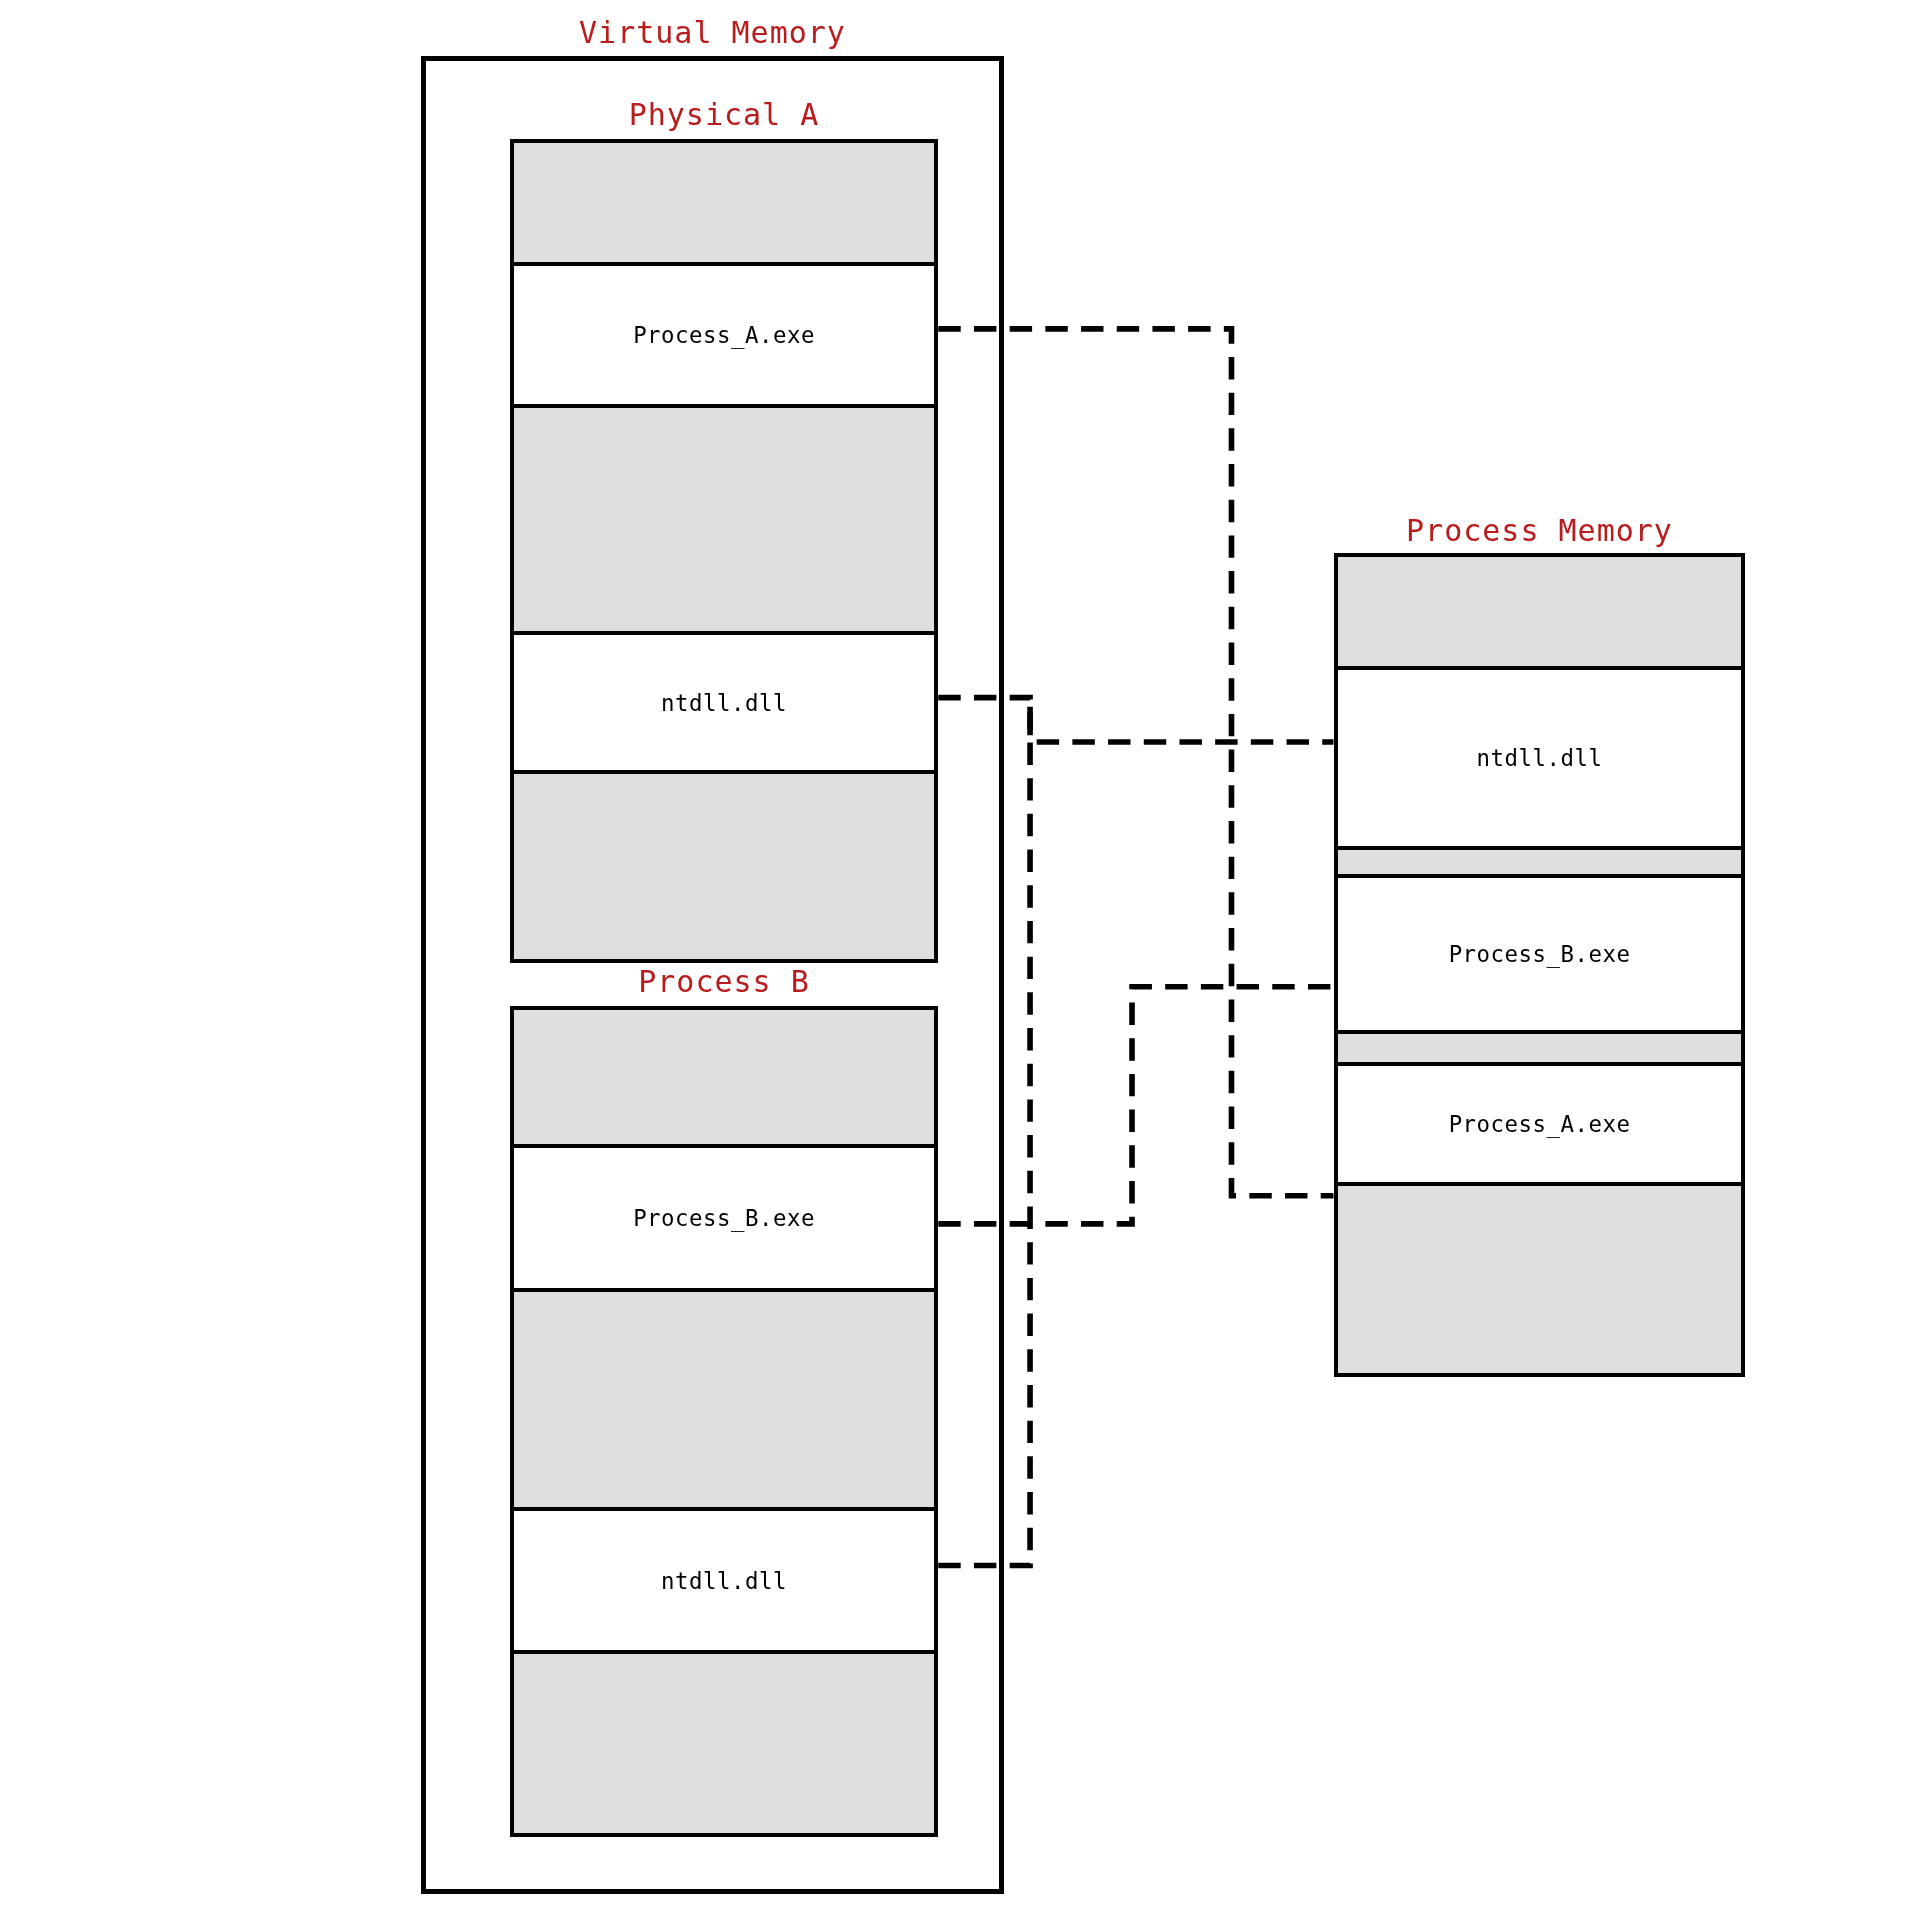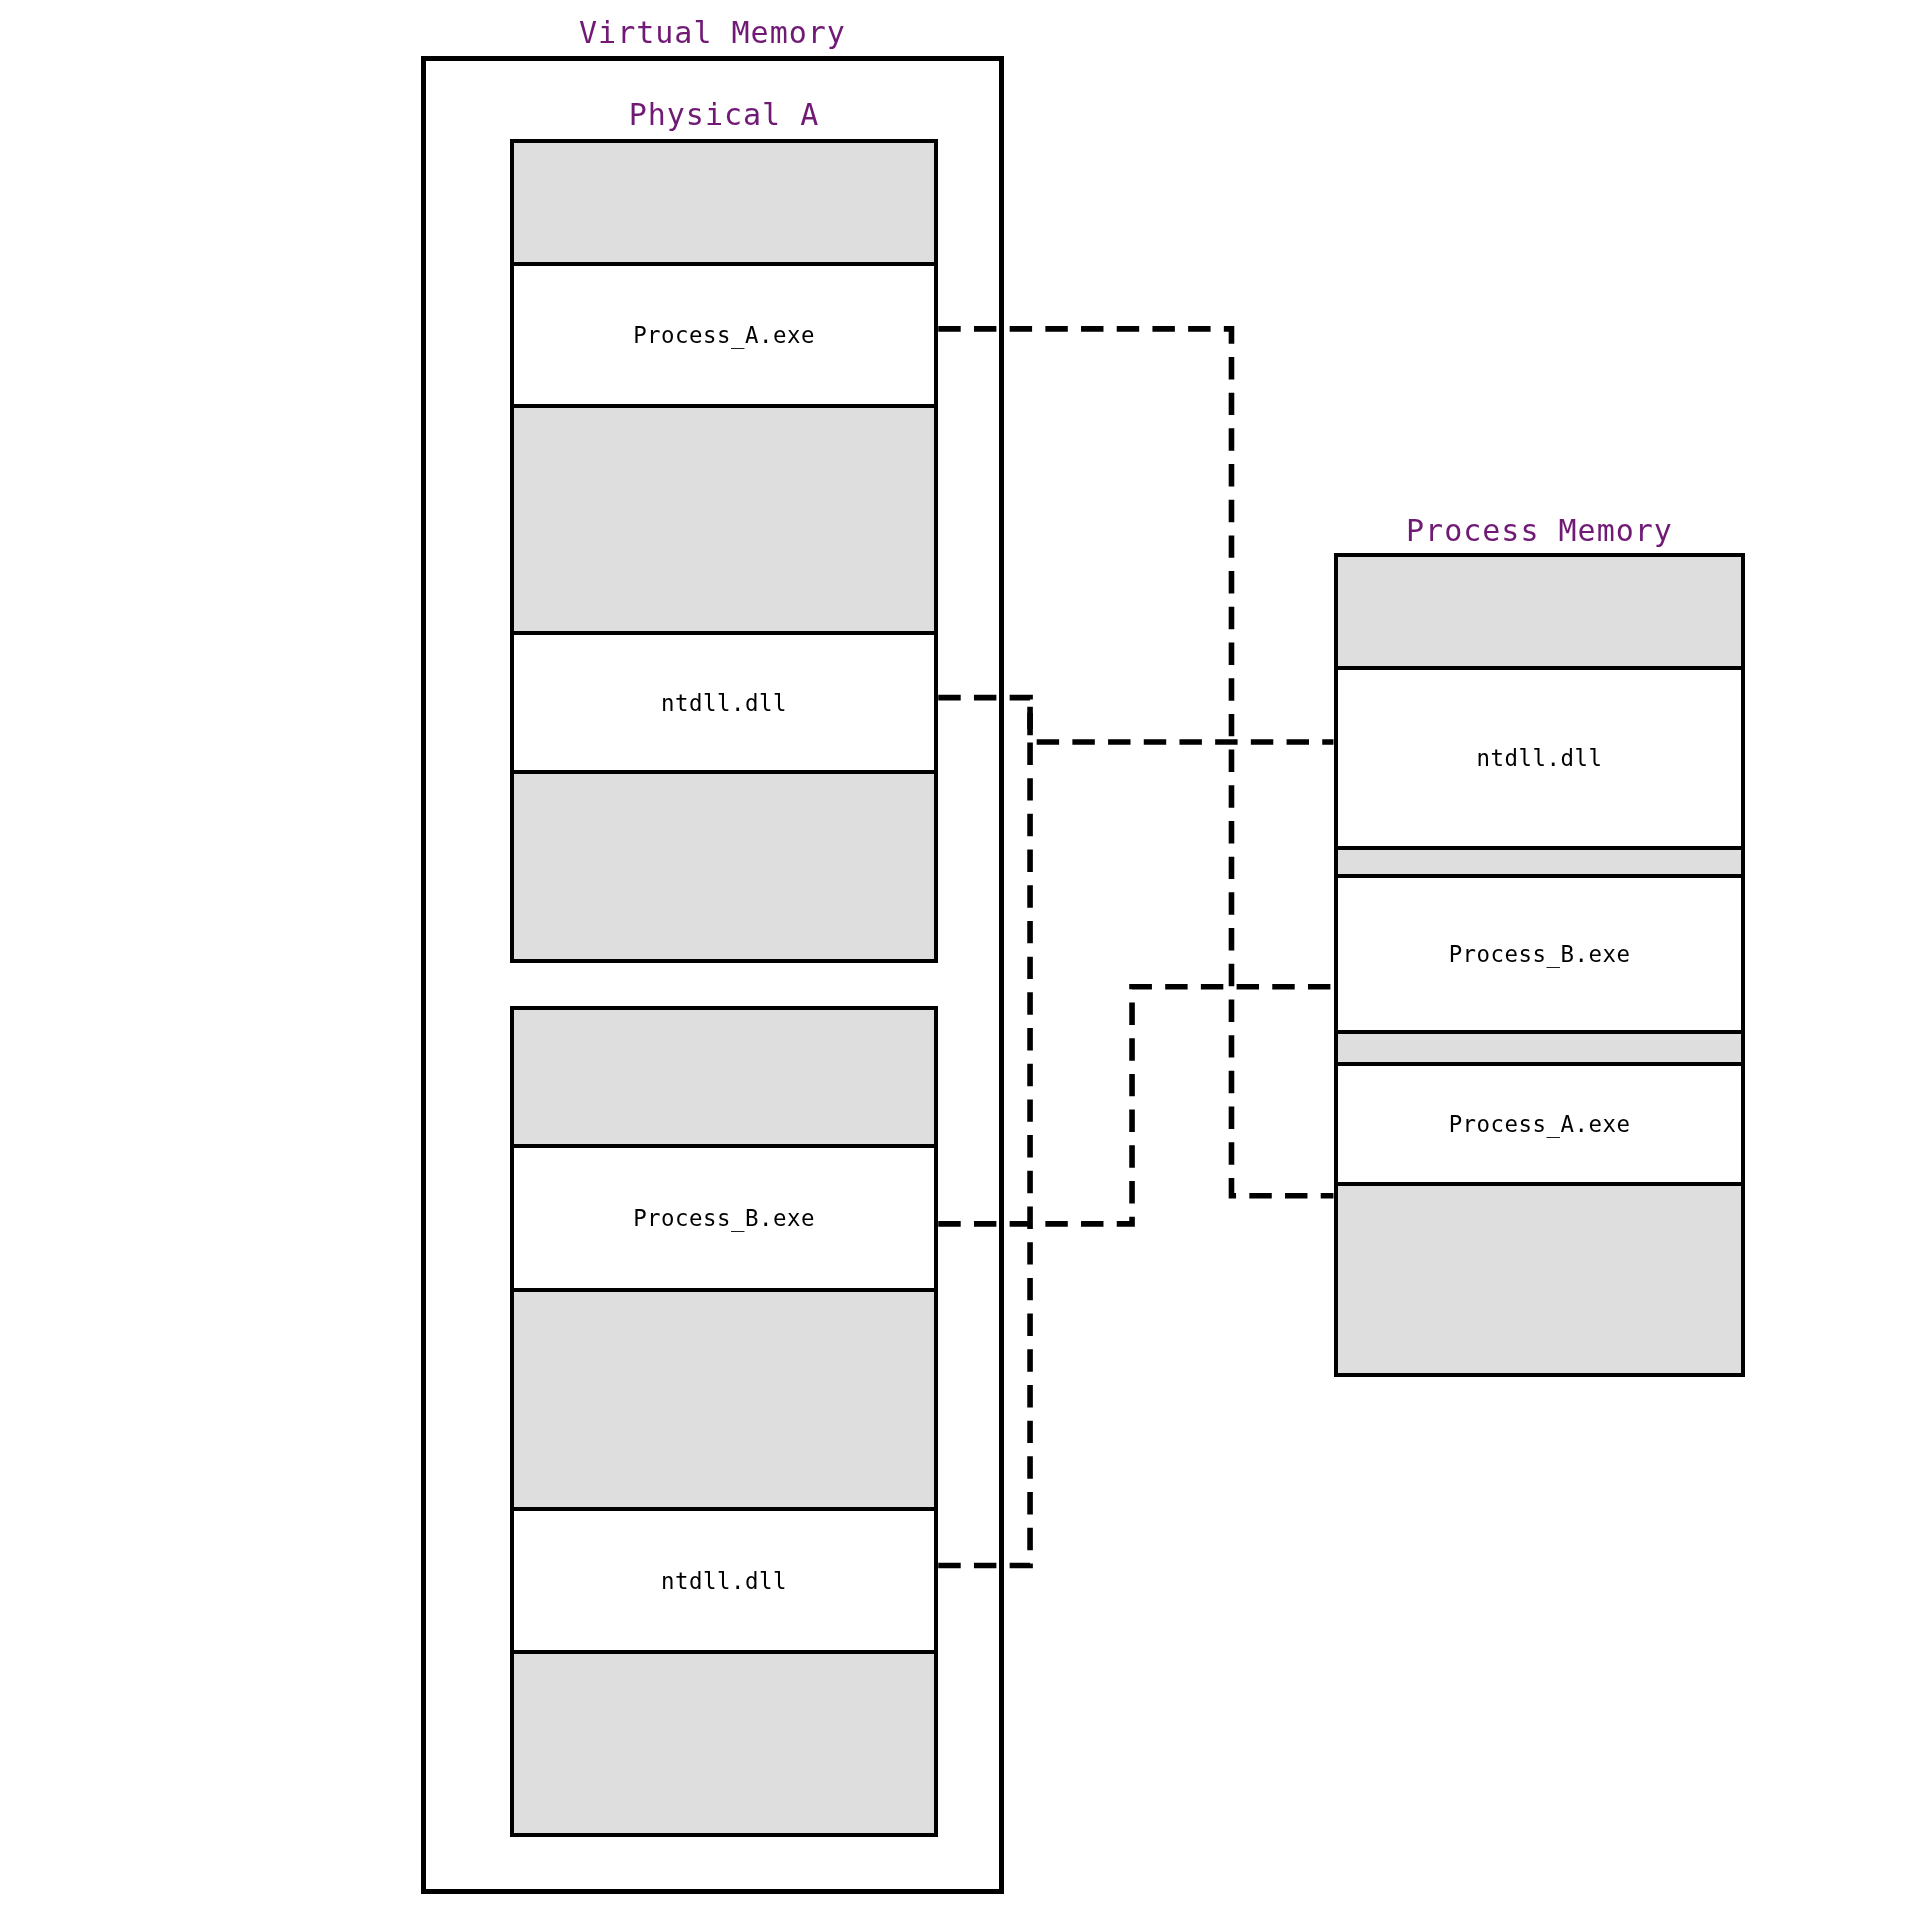--- a/index.html
+++ b/index.html
@@ -43,21 +43,21 @@
     letter-spacing:0.5px;
     color:#000;
     white-space:nowrap;
     font-family:"DejaVu Sans Mono","Liberation Mono",monospace;
   }
 
   
   .caption{
     position:absolute;
     font-size:30px;
-    color:#701a75;
+    color:#b91c1c;
     text-align:center;
     white-space:nowrap;
     letter-spacing:1px;
     font-family:"DejaVu Sans Mono","Liberation Mono",monospace;
   }
 
   
   #connectors{
     position:absolute;left:0;top:0;
     width:1926px;height:1926px;
@@ -93,20 +93,21 @@
       <span class="seg-label"></span>
     </div>
     <div class="seg used" style="height:139px;">
       <span class="seg-label">ntdll.dll</span>
     </div>
     <div class="seg free" style="flex:1 1 auto;">
       <span class="seg-label"></span>
     </div>
   </div>
 
+  <div class="caption" style="left:510px;top:964px;width:428px;">Process B</div>
 
   <div class="region" style="left:510px;top:1006px;width:428px;height:831px;">
     <div class="seg free" style="height:134px;">
       <span class="seg-label"></span>
     </div>
     <div class="seg used" style="height:144px;">
       <span class="seg-label">Process_B.exe</span>
     </div>
     <div class="seg free" style="height:219px;">
       <span class="seg-label"></span>

